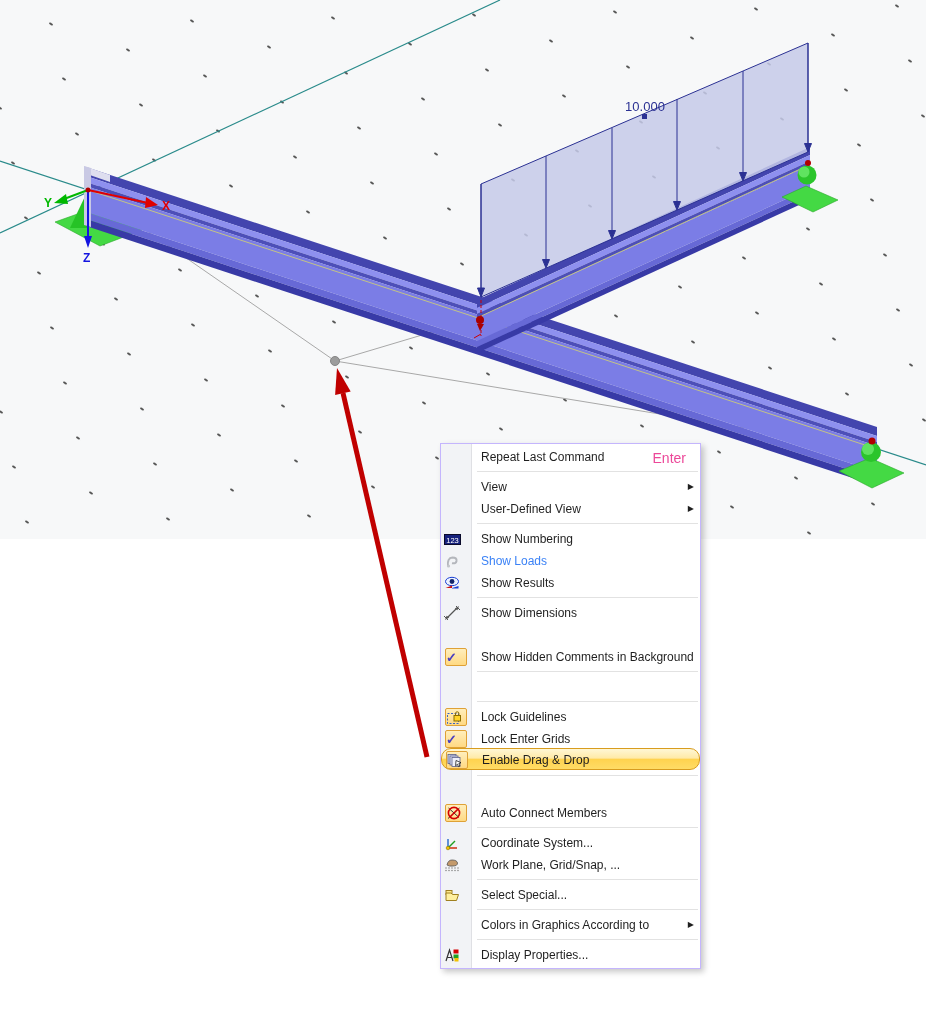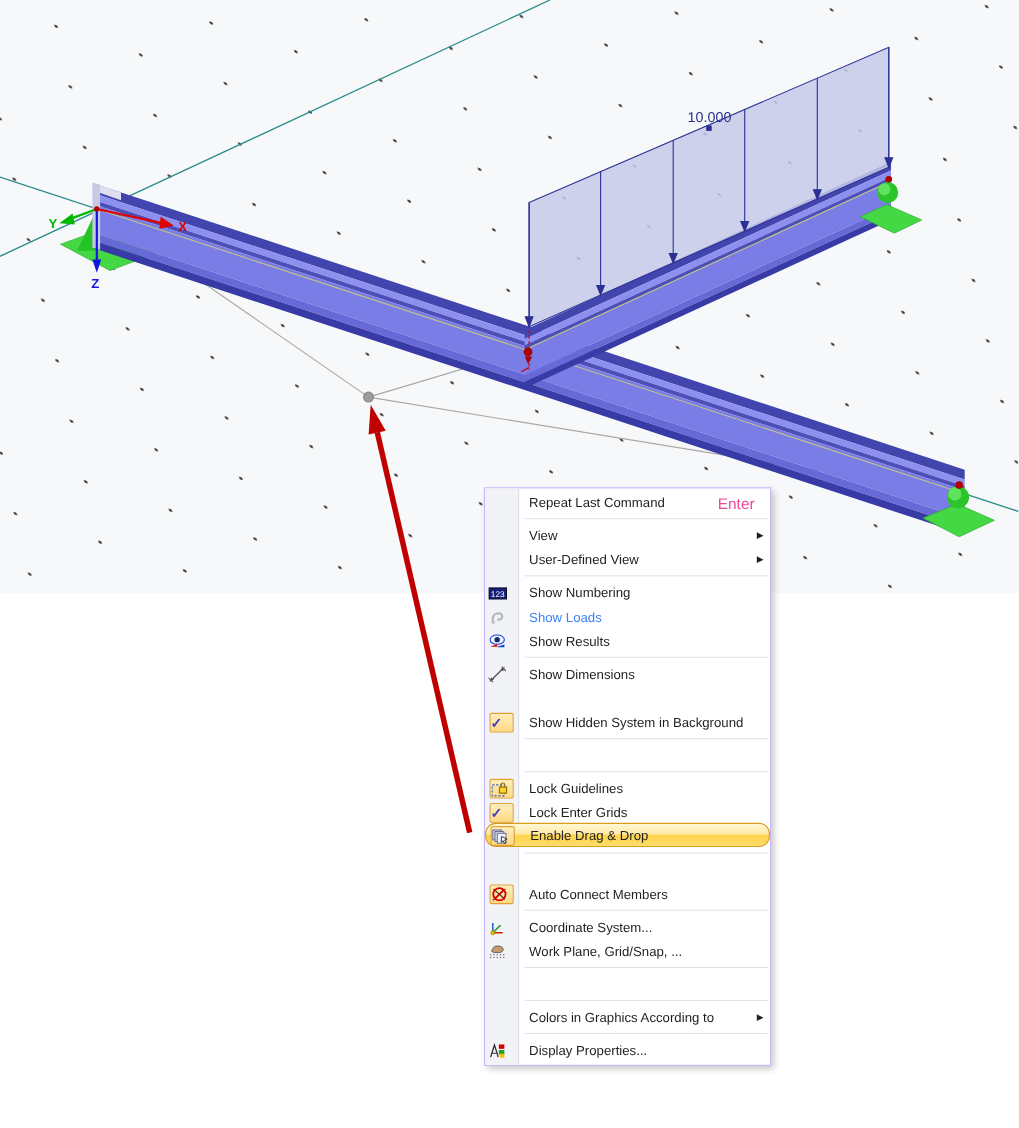--- a/index.html
+++ b/index.html
@@ -198,21 +198,21 @@
           <line x1="12" y1="1" x2="16" y2="5" stroke="#555"></line>
           <line x1="0" y1="11" x2="4" y2="15" stroke="#555"></line>
         </svg>
     </span>
     <span class="lbl">Show Dimensions</span>
   </div>
   <div class="mi" style="top:202px">
     <span class="ibox on">
         <span class="chkmark">✓</span>
       </span>
-    <span class="lbl">Show Hidden System in Background</span>
+    <span class="lbl">Show Hidden Comments in Background</span>
   </div>
   <div class="sep" style="top:227px"></div>
 
   <div class="sep" style="top:257px"></div>
 
   <div class="mi" style="top:262px">
     <span class="ibox on">
       <svg width="16" height="16">
           <rect x="1.5" y="4.5" width="11" height="10" fill="none" stroke="#3b62c4" stroke-dasharray="2,1.5"></rect>
           <rect x="8" y="6.5" width="6.5" height="5.5" fill="#ffd42a" stroke="#8a6d00"></rect>
@@ -279,20 +279,29 @@
             <circle cx="11" cy="13.5" r="0.7"></circle>
             <circle cx="14" cy="13.5" r="0.7"></circle>
           </g>
           <path d="M3 8 Q4 3 8 3 Q13 3 13.5 6 Q13.5 9 9 9 Q5 9.5 3 8 Z" fill="#c49a6c" stroke="#555" stroke-width="0.8"></path>
         </svg>
     </span>
     <span class="lbl">Work Plane, Grid/Snap, ...</span>
   </div>
   <div class="sep" style="top:435px"></div>
 
+  <div class="mi" style="top:440px">
+    <span class="ibox">
+      <svg width="16" height="16">
+          <rect x="2" y="3.5" width="6" height="4" fill="#ffe98c" stroke="#a08020"></rect>
+          <path d="M2 6 h5 l1.5 1.5 H14.5 L12.5 13.5 H2 Z" fill="#ffef9e" stroke="#a08020"></path>
+        </svg>
+    </span>
+    <span class="lbl">Select Special...</span>
+  </div>
   <div class="sep" style="top:465px"></div>
 
   <div class="mi" style="top:470px">
     <span class="lbl">Colors in Graphics According to</span>
     <span class="sub">▶</span>
   </div>
   <div class="sep" style="top:495px"></div>
 
   <div class="mi" style="top:500px">
     <span class="ibox">

